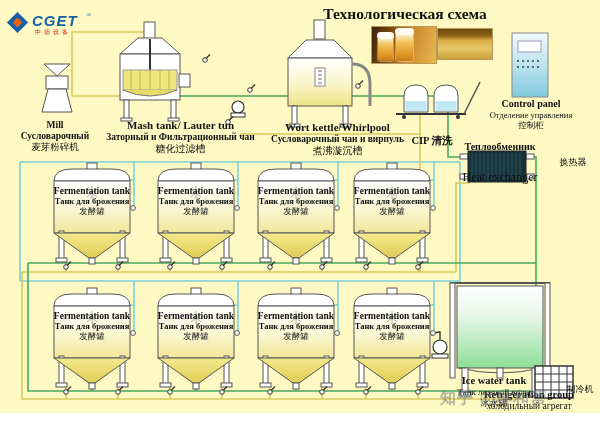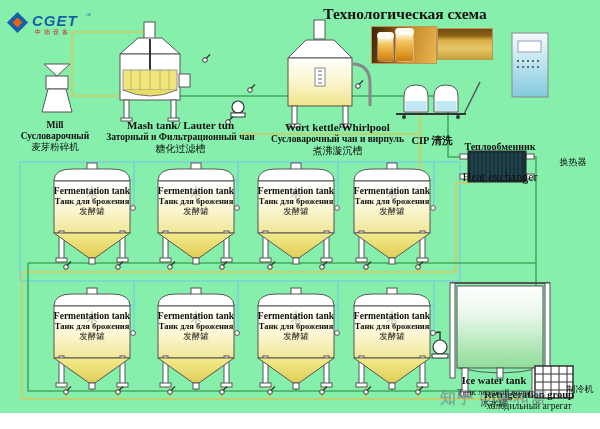--- a/index.html
+++ b/index.html
@@ -1,18 +1,18 @@
 <!DOCTYPE html>
 <html><head>
 <meta charset="utf-8">
 <style>
   html,body{margin:0;padding:0;}
   #stage{
     position:relative;width:600px;height:413px;overflow:hidden;
-    background:#86efac;
+    background:#fef9c3;
     font-family:"Liberation Serif", serif;color:#111;
   }
   
   .logo{position:absolute;left:8px;top:12px;width:95px;height:34px;}
   .logo-diamond{position:absolute;left:2px;top:3px;width:15px;height:15px;background:#1560a8;transform:rotate(45deg);}
   .logo-diamond i{position:absolute;left:4px;top:4px;width:7px;height:7px;background:#e8630f;display:block;}
   .logo-text{position:absolute;left:24px;top:0px;font-family:"Liberation Sans",sans-serif;font-style:italic;font-weight:800;font-size:15px;color:#1560a8;letter-spacing:1px;}
   .logo-reg{position:absolute;left:78px;top:-1px;font-size:7px;color:#1560a8;}
   .logo-sub{position:absolute;left:27px;top:16px;font-size:6px;color:#cc2222;letter-spacing:3px;font-family:"Liberation Sans",sans-serif;}
   .title-cn{position:absolute;left:100px;top:4px;width:215px;text-align:center;font-size:17px;font-weight:700;}
@@ -305,20 +305,25 @@
     <div class="en">Mash tank/ Lauter tun</div>
     <div class="ru">Заторный и Фильтрационный чан</div>
     <div class="cn">糖化过滤槽</div>
   </div>
   <div class="lbl lbl-wort">
     <div class="en">Wort kettle/Whirlpool</div>
     <div class="ru">Сусловарочный чан и вирпуль</div>
     <div class="cn">煮沸漩沉槽</div>
   </div>
   <div class="lbl lbl-cip">CIP 清洗</div>
+  <div class="lbl lbl-control">
+    <div class="en">Control panel</div>
+    <div class="ru">Отделение управления</div>
+    <div class="cn">控制柜</div>
+  </div>
   <div class="lbl lbl-hx-ru">Теплообменник</div>
   <div class="lbl lbl-hx-cn">换热器</div>
   <div class="lbl lbl-hx-en">Heat exchanger</div>
 
   <div class="tlbl" style="left:46px;top:186px">
     <div class="en">Fermentation tank</div>
       <div class="ru">Танк для брожения</div>
       <div class="cn">发酵罐</div>
   </div>
   <div class="tlbl" style="left:150px;top:186px">

